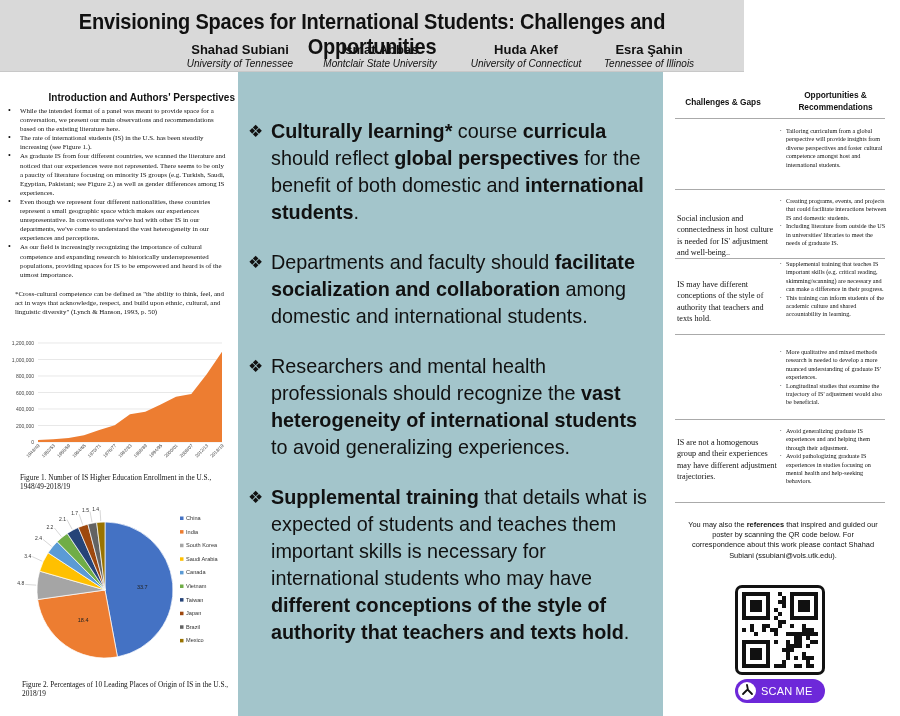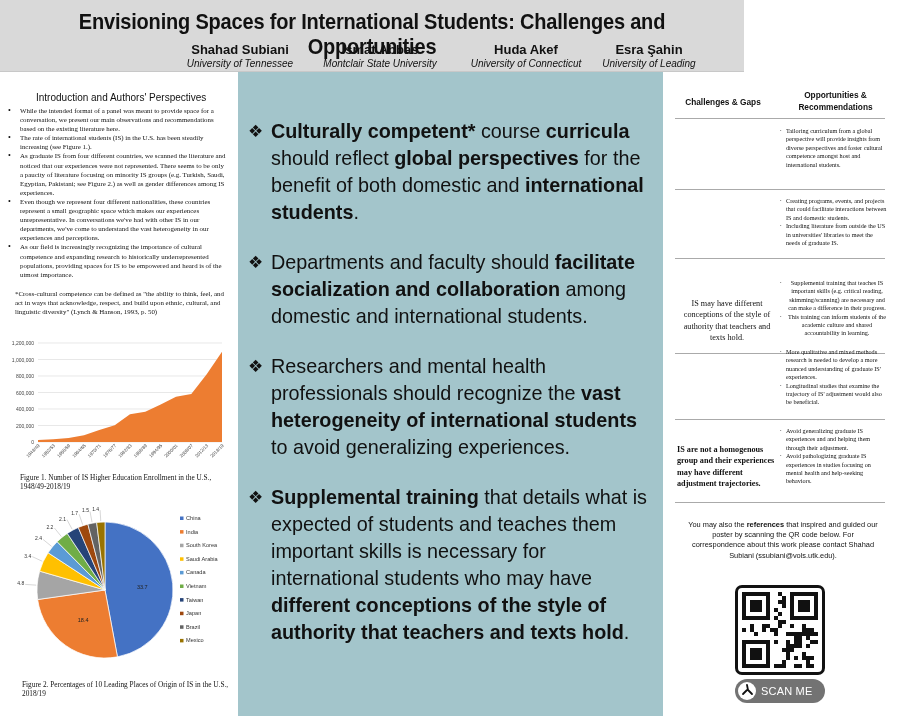--- a/index.html
+++ b/index.html
@@ -7,21 +7,21 @@
   body { position:relative; font-family:"Liberation Sans", sans-serif; color:#111; }
 
   .header { position:absolute; left:0; top:0; width:744px; height:72px; background:#d9d9d9; border-bottom:1px solid #c8c8c8; }
   .title { position:absolute; left:0; right:0; top:10px; text-align:center; font-family:"Liberation Sans", sans-serif; font-weight:bold; font-size:21.5px; letter-spacing:-0.2px; color:#111; transform:scaleX(0.93); }
   .authors { position:absolute; top:42px; left:0; width:900px; }
   .author { position:absolute; text-align:center; width:160px; }
   .author .name { font-weight:bold; font-size:13px; display:block; }
   .author .aff { font-style:italic; font-size:10px; display:block; margin-top:1px; }
 
   .left { position:absolute; left:0; top:80px; width:235px; height:636px; }
-  .left h2 { text-align:left; font-size:10px; font-weight:normal; margin-top:12px; margin-bottom:3px;padding-left:36px; }
+  .left h2 { text-align:right; font-size:10px; font-weight:bold; margin-top:12px; margin-bottom:3px;padding-left:36px; }
   .left ul { list-style:none; padding-left:20px; padding-right:8px; }
   .left li { font-family:"Liberation Serif", serif; font-size:6.9px; line-height:9.1px; position:relative; }
   .left li::before { content:"•"; position:absolute; left:-12px; font-size:8px; }
   .left .note { font-family:"Liberation Serif", serif; font-size:6.9px; line-height:9.1px; padding:10px 10px 0 15px; }
 
   .chart1 { position:absolute; left:0; top:335px; width:235px; height:150px; }
   .fig1cap { position:absolute; left:20px; top:473px; width:210px; font-family:"Liberation Serif", serif; font-size:7.3px; line-height:9px; }
   .chart2 { position:absolute; left:0; top:500px; width:235px; height:180px; }
   .fig2cap { position:absolute; left:22px; top:680px; width:210px; font-family:"Liberation Serif", serif; font-size:7.3px; line-height:9px; }
 
@@ -36,21 +36,21 @@
   .th1 { position:absolute; left:0; width:96px; top:12px; text-align:center; font-size:8.3px; font-weight:bold; }
   .th2 { position:absolute; left:103px; width:115px; top:4px; text-align:center; font-size:8.3px; font-weight:bold; line-height:12px; }
   .row { position:absolute; left:10px; width:210px; border-bottom:1px solid #aaa; }
   .row .ch { position:absolute; left:2px; width:100px; font-family:"Liberation Serif", serif; font-size:8.2px; line-height:11.4px; }
   .row .op { position:absolute; left:105px; width:108px; font-family:"Liberation Serif", serif; font-size:6.2px; line-height:8.4px; }
   .row .op div { position:relative; padding-left:6px; }
   .row .op div::before { content:"."; position:absolute; left:0; top:-2px; }
 
   .refs { position:absolute; left:688px; top:520px; width:190px; text-align:center; font-size:7.4px; line-height:10.2px; }
   .qr { position:absolute; left:735px; top:585px; width:90px; height:90px; border:3px solid #111; border-radius:7px; background:#fff; }
-  .scan { position:absolute; left:735px; top:679px; width:90px; height:24px; background:#737373; border-radius:12px; color:#fff; font-size:11px; }
+  .scan { position:absolute; left:735px; top:679px; width:90px; height:24px; background:#6d28d9; border-radius:12px; color:#fff; font-size:11px; }
   .scan .logo { position:absolute; left:3px; top:3px; width:18px; height:18px; border-radius:50%; background:#fff; }
   .scan .lbl { position:absolute; left:26px; top:6px; letter-spacing:0.2px; }
 </style>
 </head>
 <body>
 
 <div class="header">
   <div class="title">Envisioning Spaces for International Students: Challenges and Opportunities</div>
   <div class="authors">
     <div class="author" style="left:160px">
@@ -60,21 +60,21 @@
     <div class="author" style="left:300px">
       <span class="name">Ismat Abbas</span>
       <span class="aff">Montclair State University</span>
     </div>
     <div class="author" style="left:446px">
       <span class="name">Huda Akef</span>
       <span class="aff">University of Connecticut</span>
     </div>
     <div class="author" style="left:569px">
       <span class="name">Esra Şahin</span>
-      <span class="aff">University of Leading</span>
+      <span class="aff">Tennessee of Illinois</span>
     </div>
   </div>
 </div>
 
 <div class="left">
   <h2>Introduction and Authors' Perspectives</h2>
   <ul>
     <li>While the intended format of a panel was meant to provide space for a conversation, we present our main observations and recommendations based on the existing literature here.</li>
     <li>The rate of international students (IS) in the U.S. has been steadily increasing (see Figure 1.).</li>
     <li>As graduate IS from four different countries, we scanned the literature and noticed that our experiences were not represented. There seems to be only a paucity of literature focusing on minority IS groups (e.g. Turkish, Saudi, Egyptian, Pakistani; see Figure 2.) as well as gender differences among IS experiences.</li>
@@ -167,59 +167,60 @@
       <rect x="180" y="125.30000000000001" width="3.5" height="3.5" fill="#636363"></rect>
       <text x="186" y="128.8" font-size="5.6" fill="#333" font-family="Liberation Sans, sans-serif">Brazil</text>
       <rect x="180" y="138.89999999999998" width="3.5" height="3.5" fill="#997300"></rect>
       <text x="186" y="142.39999999999998" font-size="5.6" fill="#333" font-family="Liberation Sans, sans-serif">Mexico</text>
     </svg>
 </div>
 <div class="fig2cap">Figure 2. Percentages of 10 Leading Places of Origin of IS in the U.S., 2018/19</div>
 
 <div class="center">
   <div class="bullets" id="centerBullets">
-      <div class="cb"><span class="dia">❖</span><b>Culturally competent*</b><span> course </span><b>curricula</b><span> should reflect </span><b>global perspectives</b><span> for the benefit of both domestic and </span><b>international students</b><span>.</span></div>
+      <div class="cb"><span class="dia">❖</span><b>Culturally learning*</b><span> course </span><b>curricula</b><span> should reflect </span><b>global perspectives</b><span> for the benefit of both domestic and </span><b>international students</b><span>.</span></div>
       <div class="cb"><span class="dia">❖</span><span>Departments and faculty should </span><b>facilitate socialization and collaboration</b><span> among domestic and international students.</span></div>
       <div class="cb"><span class="dia">❖</span><span>Researchers and mental health professionals should recognize the </span><b>vast heterogeneity of international students</b><span> to avoid generalizing experiences.</span></div>
       <div class="cb"><span class="dia">❖</span><b>Supplemental training</b><span> that details what is expected of students and teaches them important skills is necessary for international students who may have </span><b>different conceptions of the style of authority that teachers and texts hold</b><span>.</span></div>
     </div>
 </div>
 
 <div class="right">
   <div class="tbl-head">
     <div class="th1">Challenges &amp; Gaps</div>
     <div class="th2">Opportunities &amp; Recommendations</div>
   </div>
   <div id="tblRows">
       <div class="row" style="top: 40px; height: 70px;">
         <div class="op" style="top: 7px;">
           <div>Tailoring curriculum from a global perspective will provide insights from diverse perspectives and foster cultural competence amongst host and international students.</div>
         </div>
       </div>
       <div class="row" style="top: 110px; height: 69px;">
+        <div class="ch" style="top: 23px;">Social inclusion and connectedness in host culture is needed for IS' adjustment and well-being..</div>
         <div class="op" style="top: 7px;">
           <div>Creating programs, events, and projects that could facilitate interactions between IS and domestic students.</div>
           <div>Including literature from outside the US in universities' libraries to meet the needs of graduate IS.</div>
         </div>
       </div>
-      <div class="row" style="top: 192px; height: 82px; text-align: center;">
+      <div class="row" style="top: 173px; height: 82px;">
         <div class="ch" style="top: 26px;">IS may have different conceptions of the style of authority that teachers and texts hold.</div>
         <div class="op" style="top: 7px;">
           <div>Supplemental training that teaches IS important skills (e.g. critical reading, skimming/scanning) are necessary and can make a difference in their progress.</div>
           <div>This training can inform students of the academic culture and shared accountability in learning.</div>
         </div>
       </div>
       <div class="row" style="top: 261px; height: 79px;">
         <div class="op" style="top: 7px;">
           <div>More qualitative and mixed methods research is needed to develop a more nuanced understanding of graduate IS' experiences.</div>
           <div>Longitudinal studies that examine the trajectory of IS' adjustment would also be beneficial.</div>
         </div>
       </div>
       <div class="row" style="top: 340px; height: 83px;">
-        <div class="ch" style="top: 24px; font-weight: bold;">IS are not a homogenous group and their experiences may have different adjustment trajectories.</div>
+        <div class="ch" style="top: 17px;">IS are not a homogenous group and their experiences may have different adjustment trajectories.</div>
         <div class="op" style="top: 7px;">
           <div>Avoid generalizing graduate IS experiences and and helping them through their adjustment.</div>
           <div>Avoid pathologizing graduate IS experiences in studies focusing on mental health and help-seeking behaviors.</div>
         </div>
       </div>
     </div>
 </div>
 
 <div class="refs">
   <span>You may also the </span><b>references</b><span> that inspired and guided our poster by scanning the QR code below. For correspondence about this work please contact Shahad Subiani (ssubiani@vols.utk.edu).</span>

